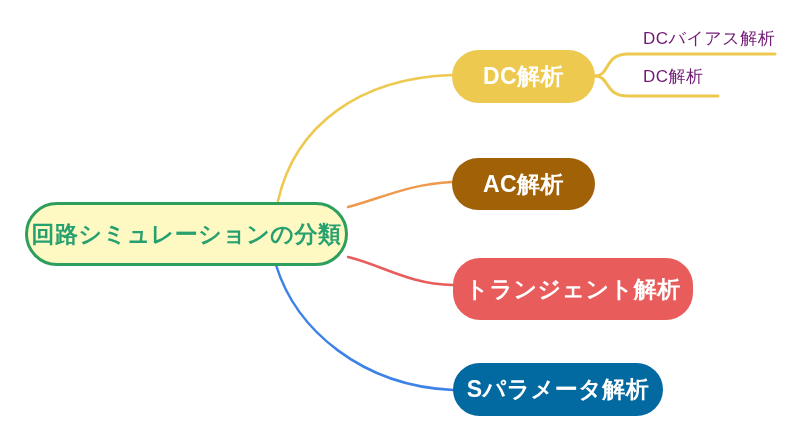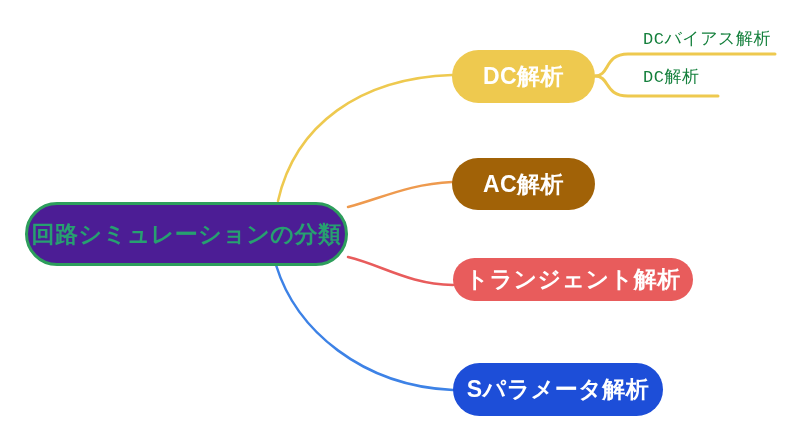--- a/index.html
+++ b/index.html
@@ -34,37 +34,36 @@
     border-radius: 27px;
     white-space: nowrap;
     letter-spacing: 0.5px;
     cursor: default;
   }
   .root-node {
     left: 25px;
     top: 202px;
     width: 323px;
     height: 64px;
-    background: #4c1d95;
+    background: #fef9c3;
     border: 3px solid #2d9e5c;
     color: #27a070;
     border-radius: 32px;
   }
   .node-dc      { left: 452px; top: 50px;  width: 143px; height: 53px; background: #eec94f; }
   .node-ac      { left: 452px; top: 158px; width: 143px; height: 52px; background: #ee9a4e; }
-  .node-transient { left: 453px; top: 258px; width: 240px; height: 43px; background: #e85c5c; }
+  .node-transient { left: 453px; top: 258px; width: 240px; height: 62px; background: #e85c5c; }
   .node-sparam  { left: 453px; top: 363px; width: 210px; height: 53px; background: #3d82e6; }
   .child-label {
     position: absolute;
     font-size: 17px;
-    color: #15803d;
+    color: #701a75;
     font-weight: normal;
     white-space: nowrap;
     letter-spacing: 0.5px;
-    font-family: Liberation Mono, monospace;
   }
   .child-dc-bias { left: 643px; top: 27px; }
   .child-dc      { left: 643px; top: 65px; }
 </style>
 </head>
 <body>
 
 <div class="canvas">
 
   <svg class="links" viewBox="0 0 800 439">
@@ -85,21 +84,21 @@
   </div>
 
   <div class="node node-ac" style="background: #a16207;">
     <span>AC解析</span>
   </div>
 
   <div class="node node-transient" style="background: rgb(232, 92, 92);">
     <span>トランジェント解析</span>
   </div>
 
-  <div class="node node-sparam" style="background: #1d4ed8;">
+  <div class="node node-sparam" style="background: #0369a1;">
     <span>Sパラメータ解析</span>
   </div>
 
   <div class="child-label child-dc-bias">DCバイアス解析</div>
 
   <div class="child-label child-dc">DC解析</div>
 
 </div>
 
 </body></html>

